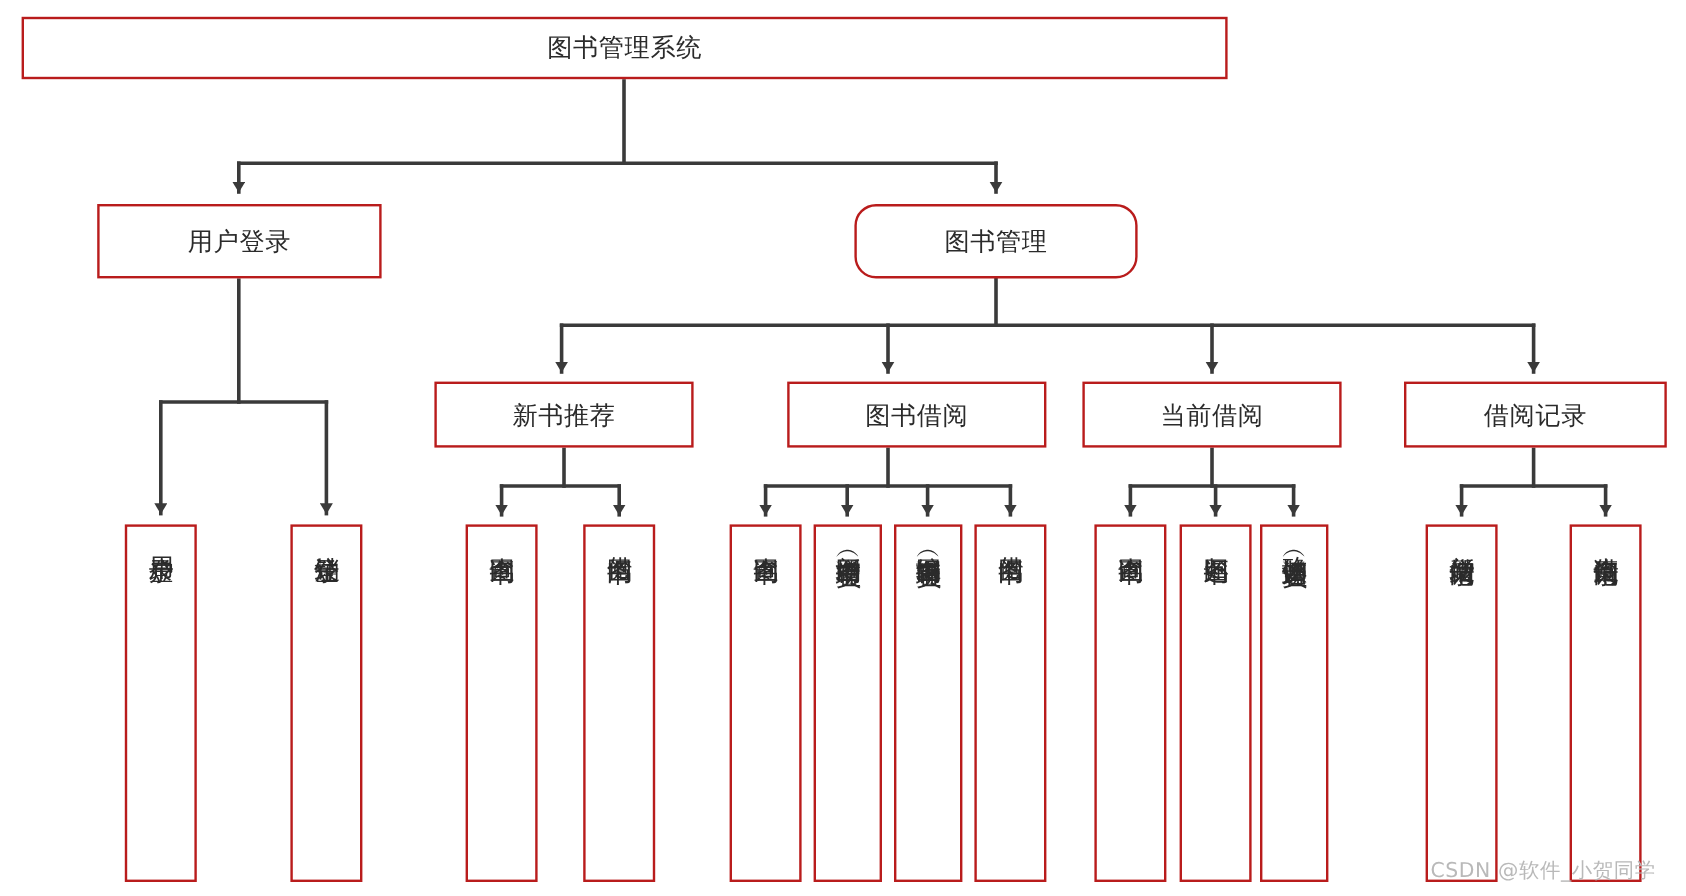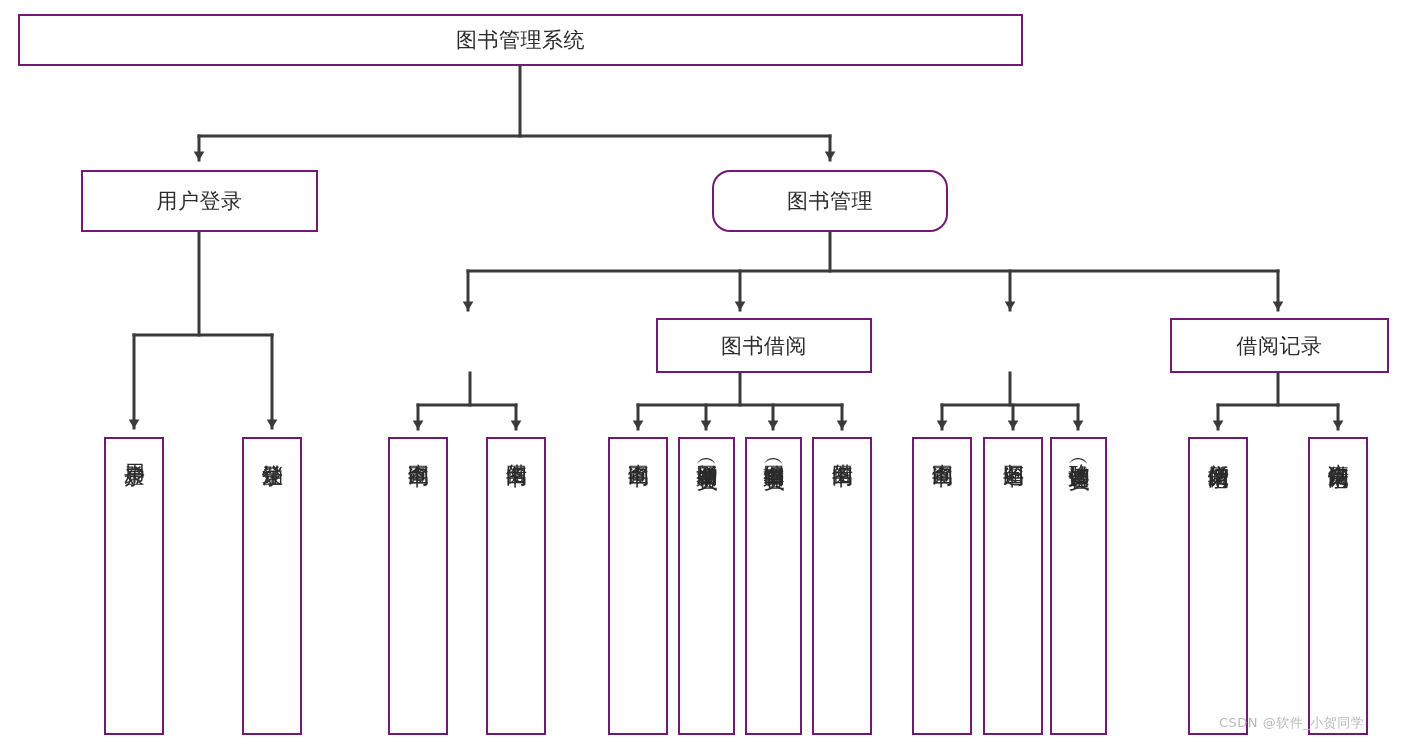--- a/index.html
+++ b/index.html
@@ -20,21 +20,21 @@
   #wires {
     position: absolute;
     left: 0;
     top: 0;
     width: 1405px;
     height: 747px;
   }
   .node {
     position: absolute;
     box-sizing: border-box;
-    border: 2px solid #701a75;
+    border: 2px solid #b91c1c;
     background: #ffffff;
     display: flex;
     align-items: center;
     justify-content: center;
     color: #2b2b2b;
   }
   .node.horiz {
     font-size: 21px;
     letter-spacing: 0.5px;
   }
@@ -47,25 +47,24 @@
     writing-mode: vertical-rl;
     text-orientation: upright;
     font-size: 21px;
     line-height: 1.18;
     letter-spacing: 1px;
     white-space: nowrap;
     text-align: left;
   }
   .watermark {
     position: absolute;
-    font-size: 13px;
+    font-size: 17px;
     color: #b9b9b9;
     white-space: nowrap;
     letter-spacing: 0.5px;
-    margin-left: 27px;
   }
 </style>
 </head>
 <body>
 
 <div id="canvas">
 
   <svg id="wires" viewBox="0 0 1405 747" xmlns="http://www.w3.org/2000/svg">
     <defs>
       <marker id="arrow" viewBox="0 0 10 12" refX="9.5" refY="6" markerWidth="9" markerHeight="11" orient="auto-start-reverse" markerUnits="userSpaceOnUse">
@@ -120,22 +119,28 @@
     <span>图书管理系统</span>
   </div>
 
   <div class="node horiz" style="left:81px;top:170px;width:237px;height:62px;">
     <span>用户登录</span>
   </div>
   <div class="node horiz" style="left:712px;top:170px;width:236px;height:62px;border-radius:18px;">
     <span>图书管理</span>
   </div>
 
+  <div class="node horiz" style="left:362px;top:318px;width:216px;height:55px;">
+    <span>新书推荐</span>
+  </div>
   <div class="node horiz" style="left:656px;top:318px;width:216px;height:55px;">
     <span>图书借阅</span>
+  </div>
+  <div class="node horiz" style="left:902px;top:318px;width:216px;height:55px;">
+    <span>当前借阅</span>
   </div>
   <div class="node horiz" style="left:1170px;top:318px;width:219px;height:55px;">
     <span>借阅记录</span>
   </div>
 
   <div class="node vert" style="left:104px;top:437px;width:60px;height:298px;">
     <span class="vlabel">用户登录</span>
   </div>
   <div class="node vert" style="left:242px;top:437px;width:60px;height:298px;">
     <span class="vlabel">注销登录</span>

